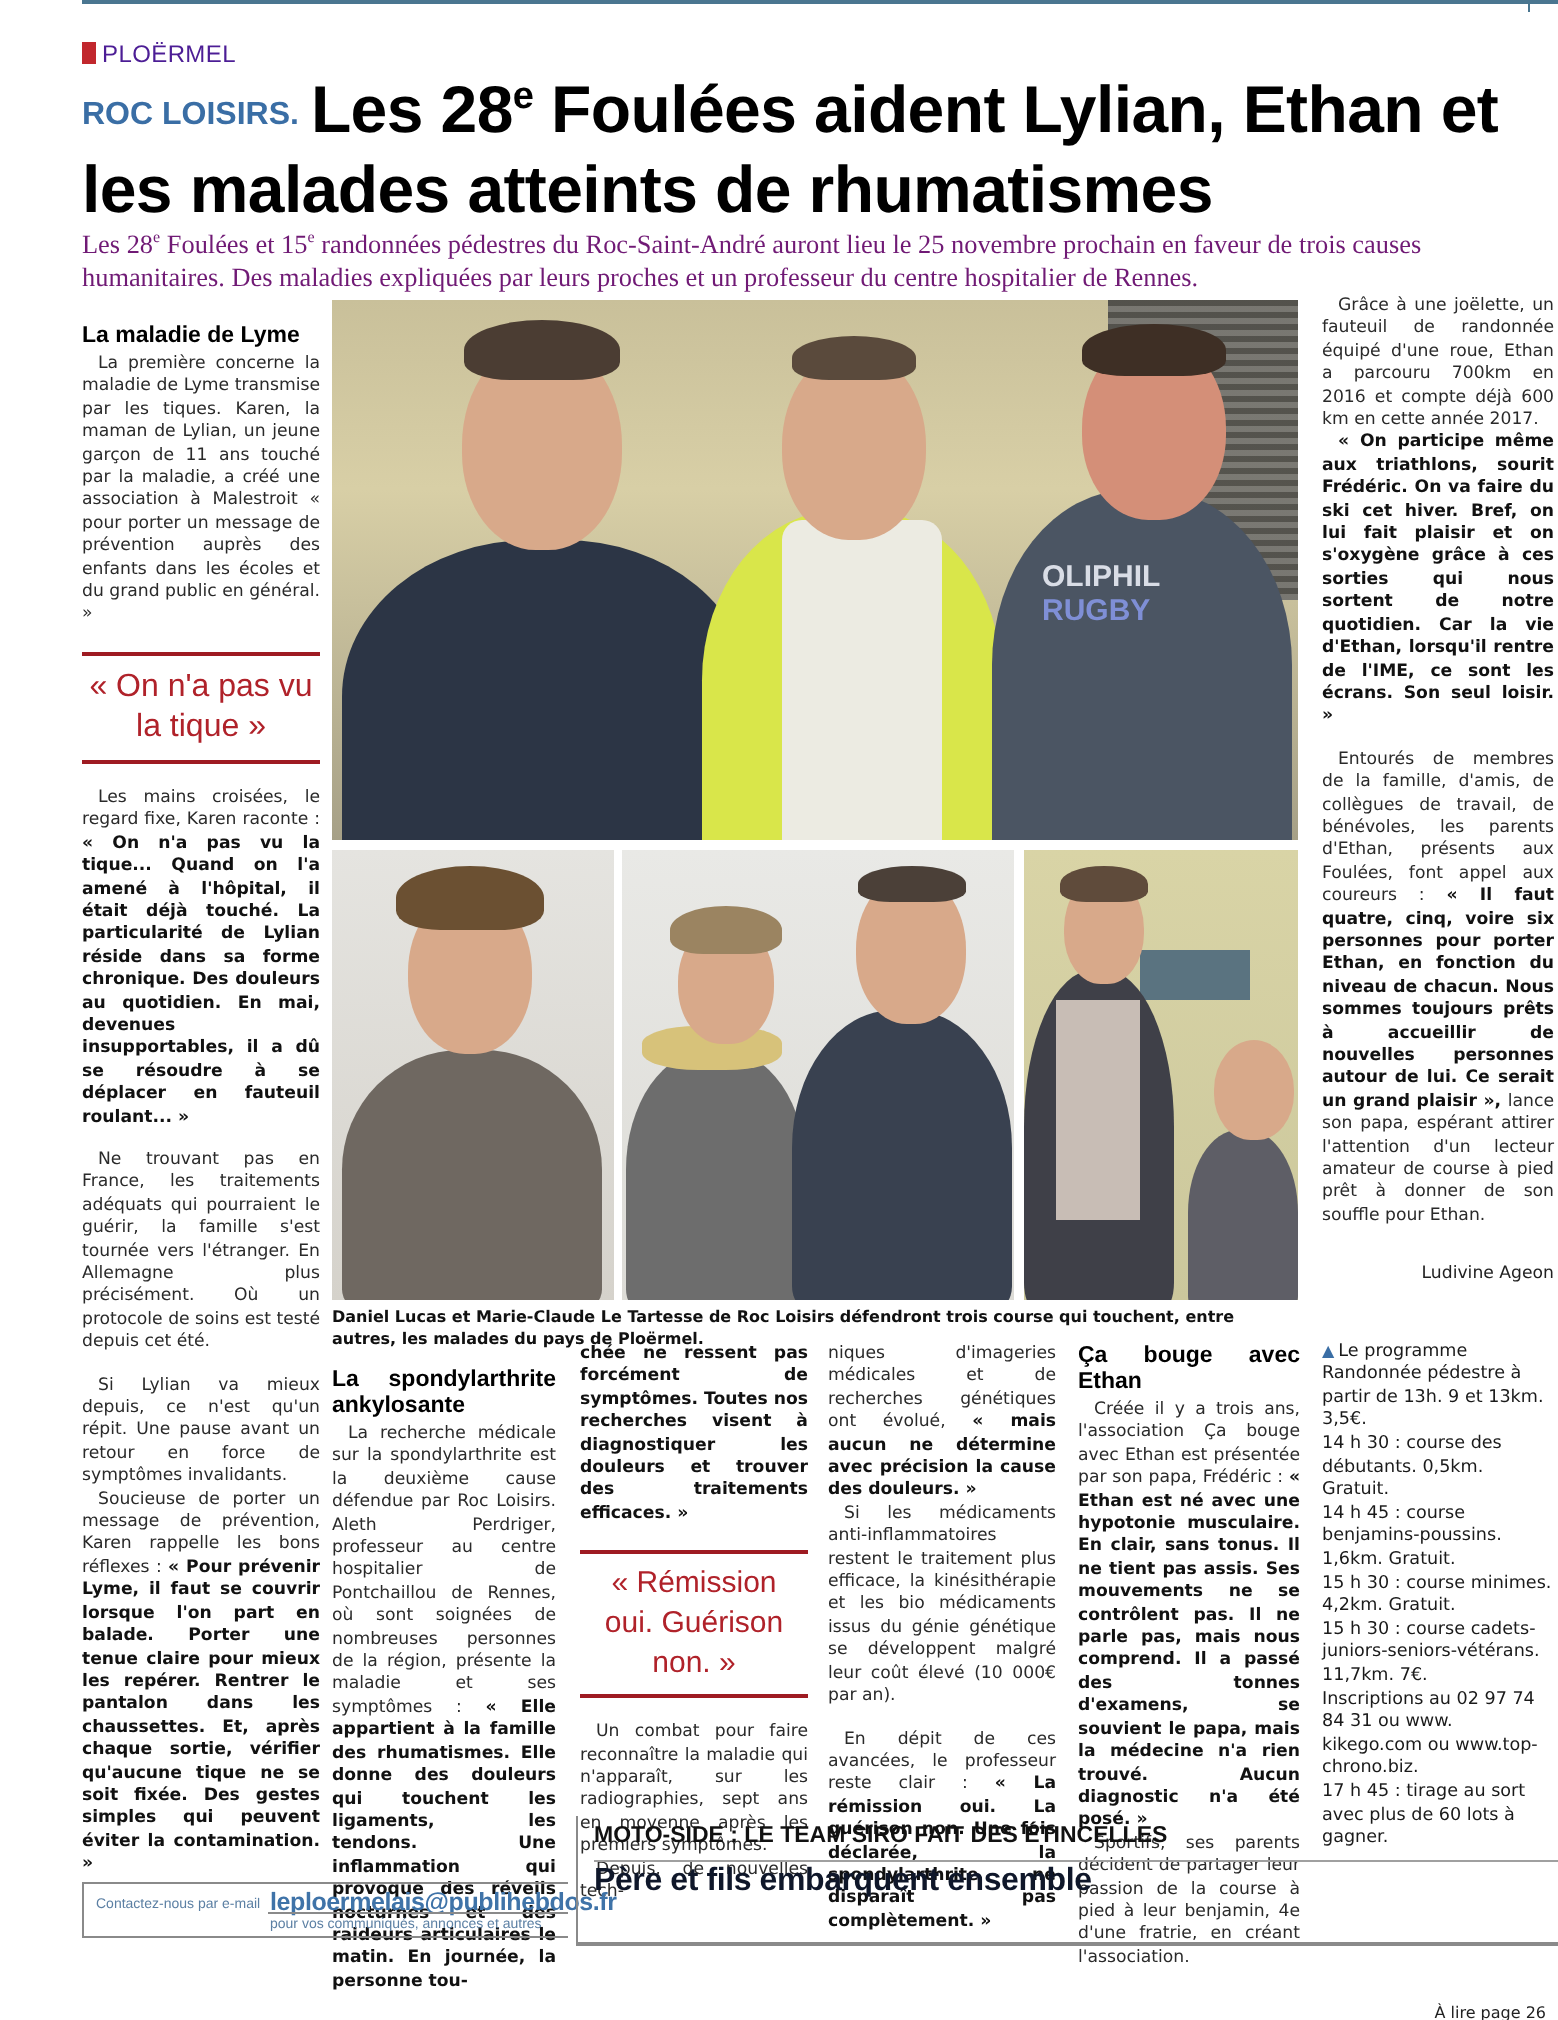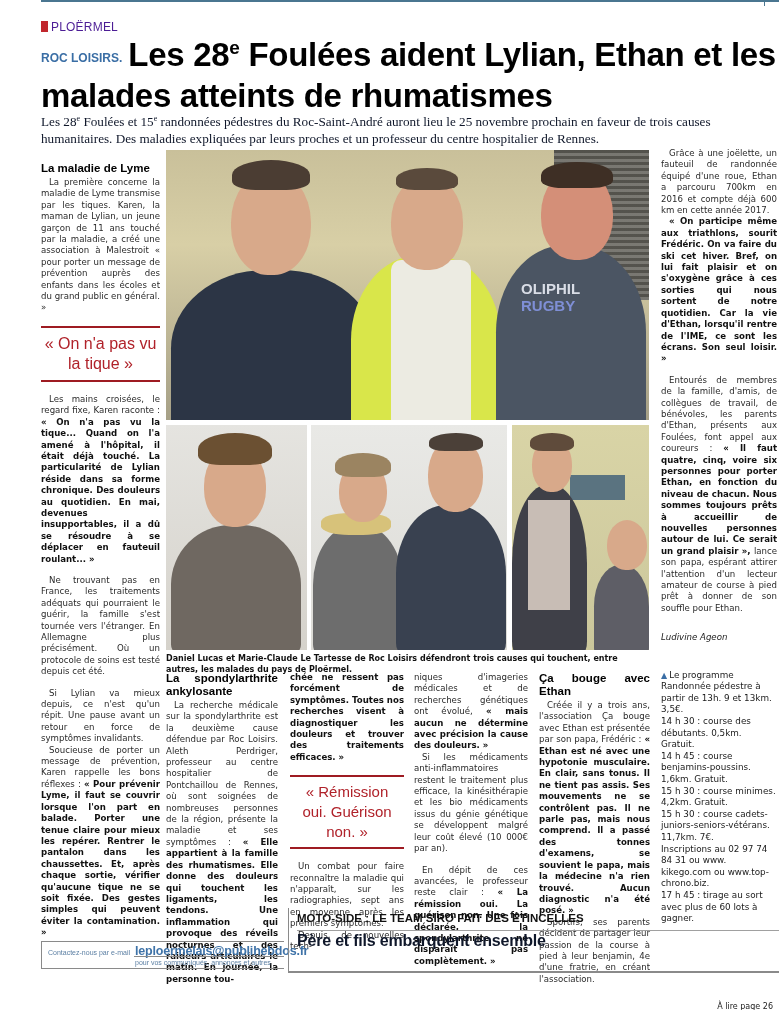--- a/index.html
+++ b/index.html
@@ -6,24 +6,24 @@
   html, body { width: 779px; height: 1010px; background: #ffffff; overflow: hidden; }
   body { position: relative; font-family: "DejaVu Sans", sans-serif; color: #1a1a1a; }
 
   .top-rule { position: absolute; left: 41px; top: 0; width: 738px; height: 2px; background: #4a7690; }
   .top-tick { position: absolute; left: 764px; top: 0; width: 1px; height: 6px; background: #4a7690; }
 
   .section { position: absolute; left: 41px; top: 20px; font-family: "Liberation Sans", sans-serif; font-weight: normal; font-size: 12px; color: #4c1d95; letter-spacing: 0.2px; }
   .section .sq { display: inline-block; width: 7px; height: 11px; background: #c1272d; margin-right: 3px; vertical-align: -1px; }
 
   .headline { position: absolute; left: 41px; top: 36px; width: 740px; font-family: "Liberation Sans", sans-serif; font-weight: bold; font-size: 33px; line-height: 37px; color: #000; letter-spacing: -0.3px; }
-  .kicker { font-size: 12px; color: #3a6ea5; letter-spacing: 0px; margin-right: 6px; vertical-align: 4px; }
+  .kicker { font-size: 16px; color: #3a6ea5; letter-spacing: 0px; margin-right: 6px; vertical-align: 4px; }
   .headline sup { font-size: 19px; vertical-align: 12px; line-height: 0; }
 
-  .chapo { position: absolute; left: 41px; top: 110px; width: 735px; font-family: "Liberation Serif", serif; font-size: 13.2px; line-height: 17px; color: #0f172a; }
+  .chapo { position: absolute; left: 41px; top: 110px; width: 735px; font-family: "Liberation Serif", serif; font-size: 13.2px; line-height: 17px; color: #701a75; }
   .chapo sup { font-size: 8px; }
 
   .col { position: absolute; font-family: "DejaVu Sans", sans-serif; font-size: 8.6px; line-height: 11.4px; color: #2a2a2a; text-align: justify; hyphens: auto; }
   .col p { text-indent: 8px; margin-bottom: 0; }
   .col p.gap { margin-top: 10px; }
   .col .bold { font-weight: bold; color: #111; }
   .col h3 { font-family: "Liberation Sans", sans-serif; font-weight: bold; font-size: 11.5px; line-height: 13px; color: #000; margin-top: 14px; margin-bottom: 2px; text-indent: 0; }
 
   .pull { border-top: 2px solid #9e1b22; border-bottom: 2px solid #9e1b22; color: #b0222a; font-family: "Liberation Sans", sans-serif; font-size: 16px; line-height: 20px; text-align: center; padding: 6px 0 6px; margin: 12px 0 12px; }
 
@@ -32,21 +32,21 @@
   .photo-a { left: 166px; top: 425px; width: 141px; height: 225px; background: linear-gradient(180deg,#e5e4e0 0%,#d5d2cb 100%); }
   .photo-b { left: 311px; top: 425px; width: 196px; height: 225px; background: linear-gradient(180deg,#e9e9e6 0%,#dcdbd6 100%); }
   .photo-c { left: 512px; top: 425px; width: 137px; height: 225px; background: linear-gradient(180deg,#d9d4a6 0%,#cbc79c 100%); }
 
   .fig { position: absolute; border-radius: 46% 46% 8% 8%; }
   .head { position: absolute; border-radius: 50% 50% 46% 46%; background: #d8a98a; }
   .hair { position: absolute; border-radius: 50% 50% 30% 30%; }
 
   .caption { position: absolute; left: 166px; top: 653px; width: 485px; font-family: "DejaVu Sans", sans-serif; font-weight: bold; font-size: 8px; line-height: 11px; color: #111; }
 
-  .byline { font-family: "DejaVu Sans", sans-serif; font-size: 8.6px; text-align: left; margin-top: 18px; color: #222; font-style: italic; }
+  .byline { font-family: "DejaVu Sans", sans-serif; font-size: 8.6px; text-align: right; margin-top: 18px; color: #222; }
 
   .prog { margin-top: 26px; font-family: "DejaVu Sans", sans-serif; font-size: 8.8px; line-height: 11.6px; color: #1a1a1a; text-align: left; }
   .prog .tri { color: #3a6ea5; font-size: 8px; margin-right: 2px; }
   .prog div { text-indent: 0; }
 
   .contact { position: absolute; left: 41px; top: 941px; width: 243px; height: 28px; border-top: 1px solid #8a8a8a; border-bottom: 1px solid #8a8a8a; border-left: 1px solid #8a8a8a; }
   .contact .lbl { position: absolute; left: 6px; top: 7px; font-family: "Liberation Sans", sans-serif; font-size: 7px; color: #5b7fa3; }
   .contact .email { position: absolute; left: 93px; top: 2px; font-family: "Liberation Sans", sans-serif; font-weight: bold; font-size: 12.5px; color: #3f73a8; letter-spacing: -0.2px; }
   .contact .sub { position: absolute; left: 93px; top: 17px; font-family: "Liberation Sans", sans-serif; font-size: 7px; color: #5b7fa3; }
   .contact .mid { position: absolute; left: 92px; top: 14px; width: 150px; height: 1px; background: #8a8a8a; }
@@ -114,24 +114,24 @@
 <div class="photo photo-c">
   <div style="position:absolute; left:58px; top:50px; width:55px; height:25px; background:#5a7380;"></div>
   <div class="fig" style="left:0; top:60px; width:75px; height:170px; background:#3f4048;"></div>
   <div style="position:absolute; left:16px; top:75px; width:42px; height:110px; background:#c8bdb5;"></div>
   <div class="head" style="left:20px; top:12px; width:40px; height:55px;"></div>
   <div class="hair" style="left:18px; top:8px; width:44px; height:18px; background:#5f4b3b;"></div>
   <div class="fig" style="left:82px; top:140px; width:55px; height:90px; background:#5e5e66;"></div>
   <div class="head" style="left:95px; top:95px; width:40px; height:50px;"></div>
 </div>
 
-<div class="caption">Daniel Lucas et Marie-Claude Le Tartesse de Roc Loisirs défendront trois causes qui touchent, entre autres, les malades du pays de Ploërmel.</div>
+<div class="caption">Daniel Lucas et Marie-Claude Le Tartesse de Roc Loisirs défendront trois course qui touchent, entre autres, les malades du pays de Ploërmel.</div>
 
 <div class="col" style="left:166px; top:672px; width:112px;">
-  <h3 style="margin-top:0">La spondylarthrite ankylosante</h3>
+  <h3 style="margin-top:12px">La spondylarthrite ankylosante</h3>
   <p><span>La recherche médicale sur la spondylarthrite est la deuxième cause défendue par Roc Loisirs. Aleth Perdriger, professeur au centre hospitalier de Pontchaillou de Rennes, où sont soignées de nombreuses personnes de la région, présente la maladie et ses symptômes : </span><span class="bold">« Elle appartient à la famille des rhumatismes. Elle donne des douleurs qui touchent les ligaments, les tendons. Une inflammation qui provoque des réveils nocturnes et des raideurs articulaires le matin. En journée, la personne tou-</span></p>
 </div>
 
 <div class="col" style="left:290px; top:672px; width:114px;">
   <p class="bold" style="text-indent:0">chée ne ressent pas forcément de symptômes. Toutes nos recherches visent à diagnostiquer les douleurs et trouver des traitements efficaces. »</p>
   <div class="pull" style="font-size:15px; padding:5px 4px;">« Rémission oui. Guérison non. »</div>
   <p>Un combat pour faire reconnaître la maladie qui n'apparaît, sur les radiographies, sept ans en moyenne après les premiers symptômes.</p>
   <p>Depuis, de nouvelles tech-</p>
 </div>
 

